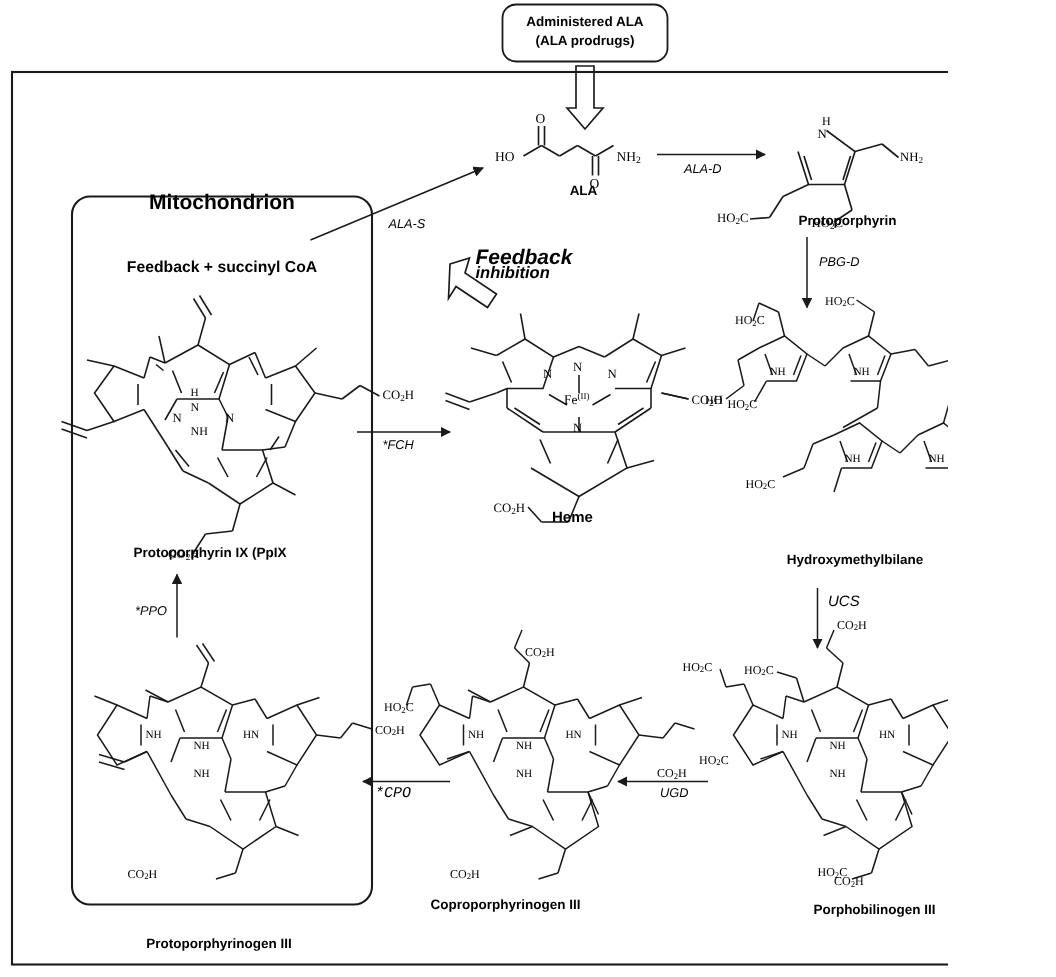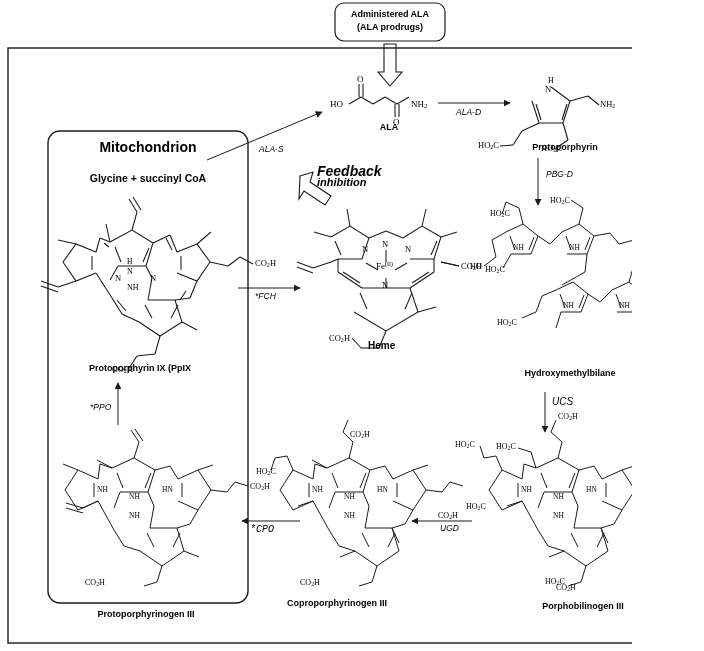--- a/index.html
+++ b/index.html
@@ -436,41 +436,41 @@
         <line x1="83" y1="513" x2="66" y2="508"></line>
         <line x1="78" y1="470" x2="63" y2="464"></line>
       </g>
 
     </g>
   </svg>
 
   <div class="lbl lbl-bold center" style="left:390px; top:9px; font-size:9px;">Administered ALA</div>
   <div class="lbl lbl-bold center" style="left:390px; top:22px; font-size:9px;">(ALA prodrugs)</div>
 
-  <div class="lbl lbl-bold center" style="left:148px; top:139px; font-size:14px;">Mitochondrion</div>
-  <div class="lbl lbl-bold center" style="left:148px; top:172px; font-size:10.5px;">Glycine + succinyl CoA</div>
+  <div class="lbl lbl-bold center" style="left:148px; top:126px; font-size:14px;">Mitochondrion</div>
+  <div class="lbl lbl-bold center" style="left:148px; top:172px; font-size:10.5px;">Feedback + succinyl CoA</div>
 
   <div class="lbl lbl-boldital" style="left:317px; top:163px; font-size:14px;">Feedback</div>
   <div class="lbl lbl-boldital" style="left:317px; top:176px; font-size:11px;">inhibition</div>
 
   <div class="lbl lbl-ital" style="left:259px; top:145px; font-size:8.5px;">ALA-S</div>
   <div class="lbl lbl-ital" style="left:456px; top:108px; font-size:8.5px;">ALA-D</div>
   <div class="lbl lbl-ital" style="left:546px; top:170px; font-size:8.5px;">PBG-D</div>
   <div class="lbl lbl-ital" style="left:552px; top:396px; font-size:10px;">UCS</div>
   <div class="lbl lbl-ital" style="left:440px; top:524px; font-size:8.5px;">UGD</div>
   <div class="lbl lbl-ital" style="left:250px; top:524px; font-size:10px;font-family:Liberation Mono, monospace;">*CPO</div>
   <div class="lbl lbl-ital" style="left:90px; top:403px; font-size:8.5px;">*PPO</div>
   <div class="lbl lbl-ital" style="left:255px; top:292px; font-size:8.5px;">*FCH</div>
 
   <div class="lbl lbl-bold center" style="left:389px; top:122px; font-size:9px;">ALA</div>
   <div class="lbl lbl-bold center" style="left:565px; top:142px; font-size:9px;">Protoporphyrin</div>
   <div class="lbl lbl-bold center" style="left:570px; top:368px; font-size:9px;">Hydroxymethylbilane</div>
   <div class="lbl lbl-bold center" style="left:583px; top:601px; font-size:9px;">Porphobilinogen III</div>
   <div class="lbl lbl-bold center" style="left:337px; top:598px; font-size:9px;">Coproporphyrinogen III</div>
-  <div class="lbl lbl-bold center" style="left:146px; top:609px; font-size:9px;text-align:right;">Protoporphyrinogen III</div>
+  <div class="lbl lbl-bold center" style="left:146px; top:624px; font-size:9px;text-align:right;">Protoporphyrinogen III</div>
   <div class="lbl lbl-bold center" style="left:140px; top:363px; font-size:9px;">Protoporphyrin IX (PpIX</div>
   <div class="lbl lbl-bold" style="left:368px; top:340px; font-size:10px;">Heme</div>
 
   <div class="lbl chem" style="left:330px; top:99px; font-size:9px;">HO</div>
   <div class="lbl chem" style="left:357px; top:74px; font-size:9px;">O</div>
   <div class="lbl chem" style="left:393px; top:117px; font-size:9px;">O</div>
   <div class="lbl chem" style="left:411px; top:99px; font-size:9px;">NH<sub>2</sub></div>
 
   <div class="lbl chem" style="left:548px; top:76px; font-size:8px;">H</div>
   <div class="lbl chem" style="left:545px; top:85px; font-size:8.5px;">N</div>

